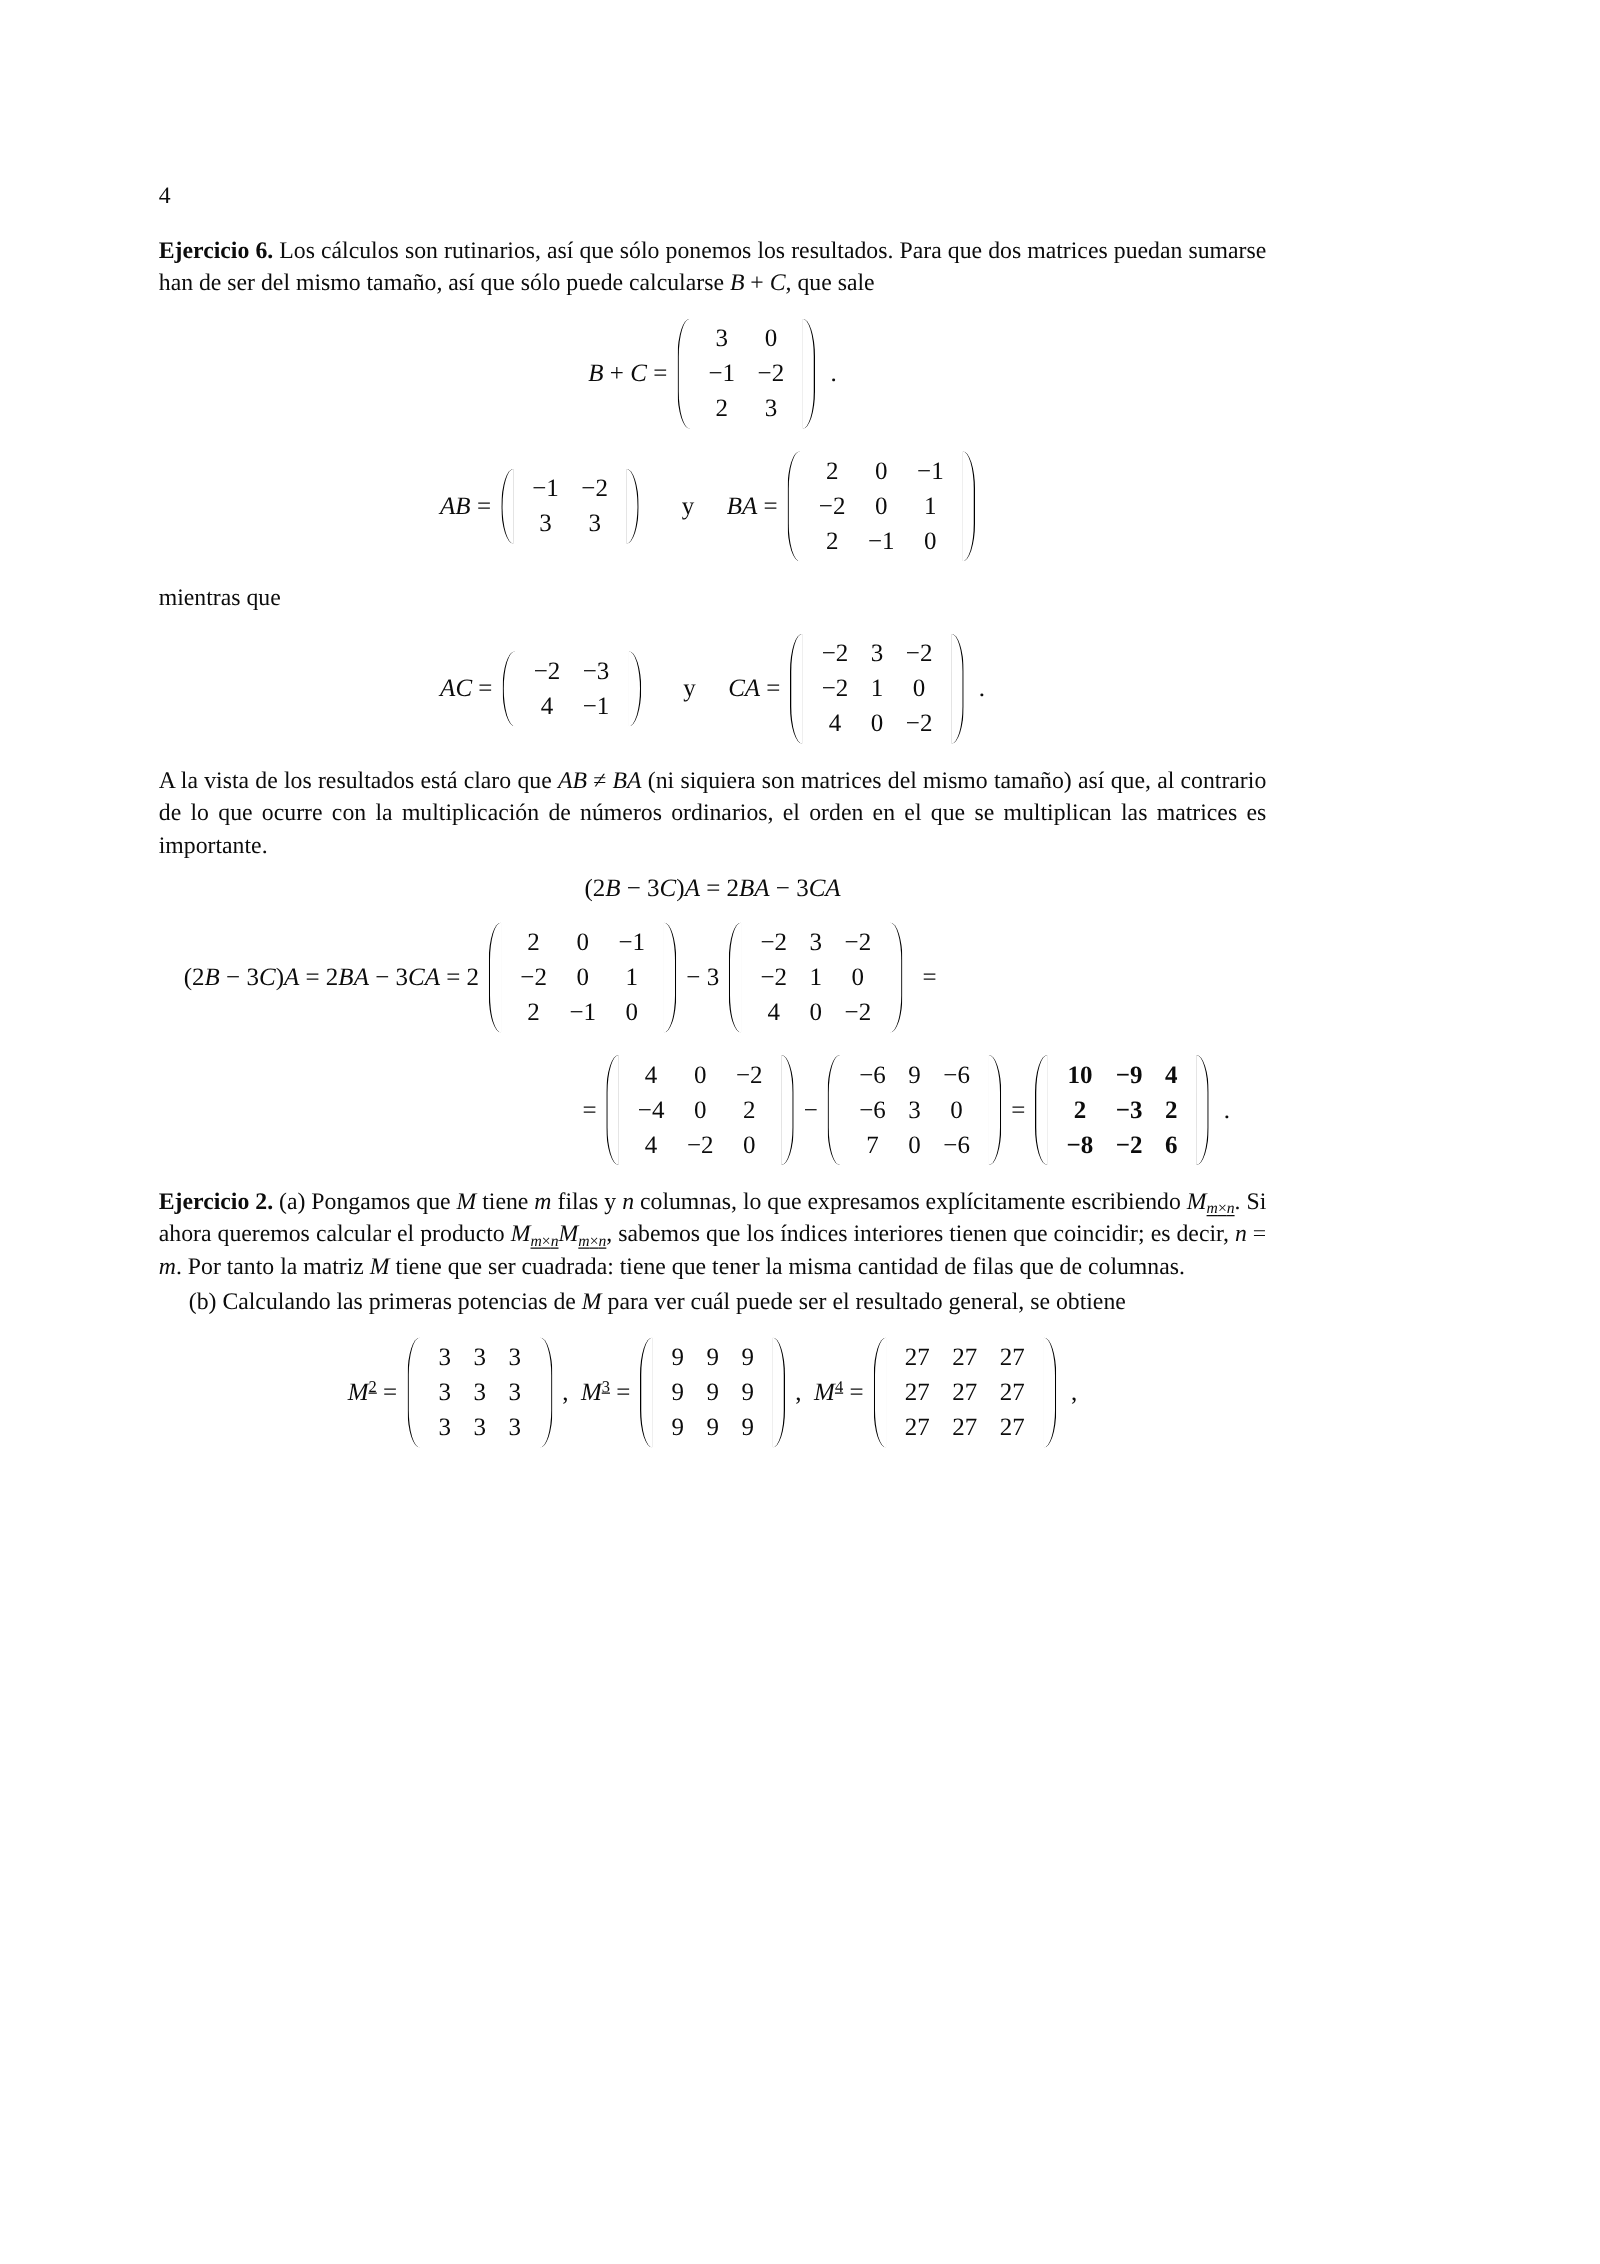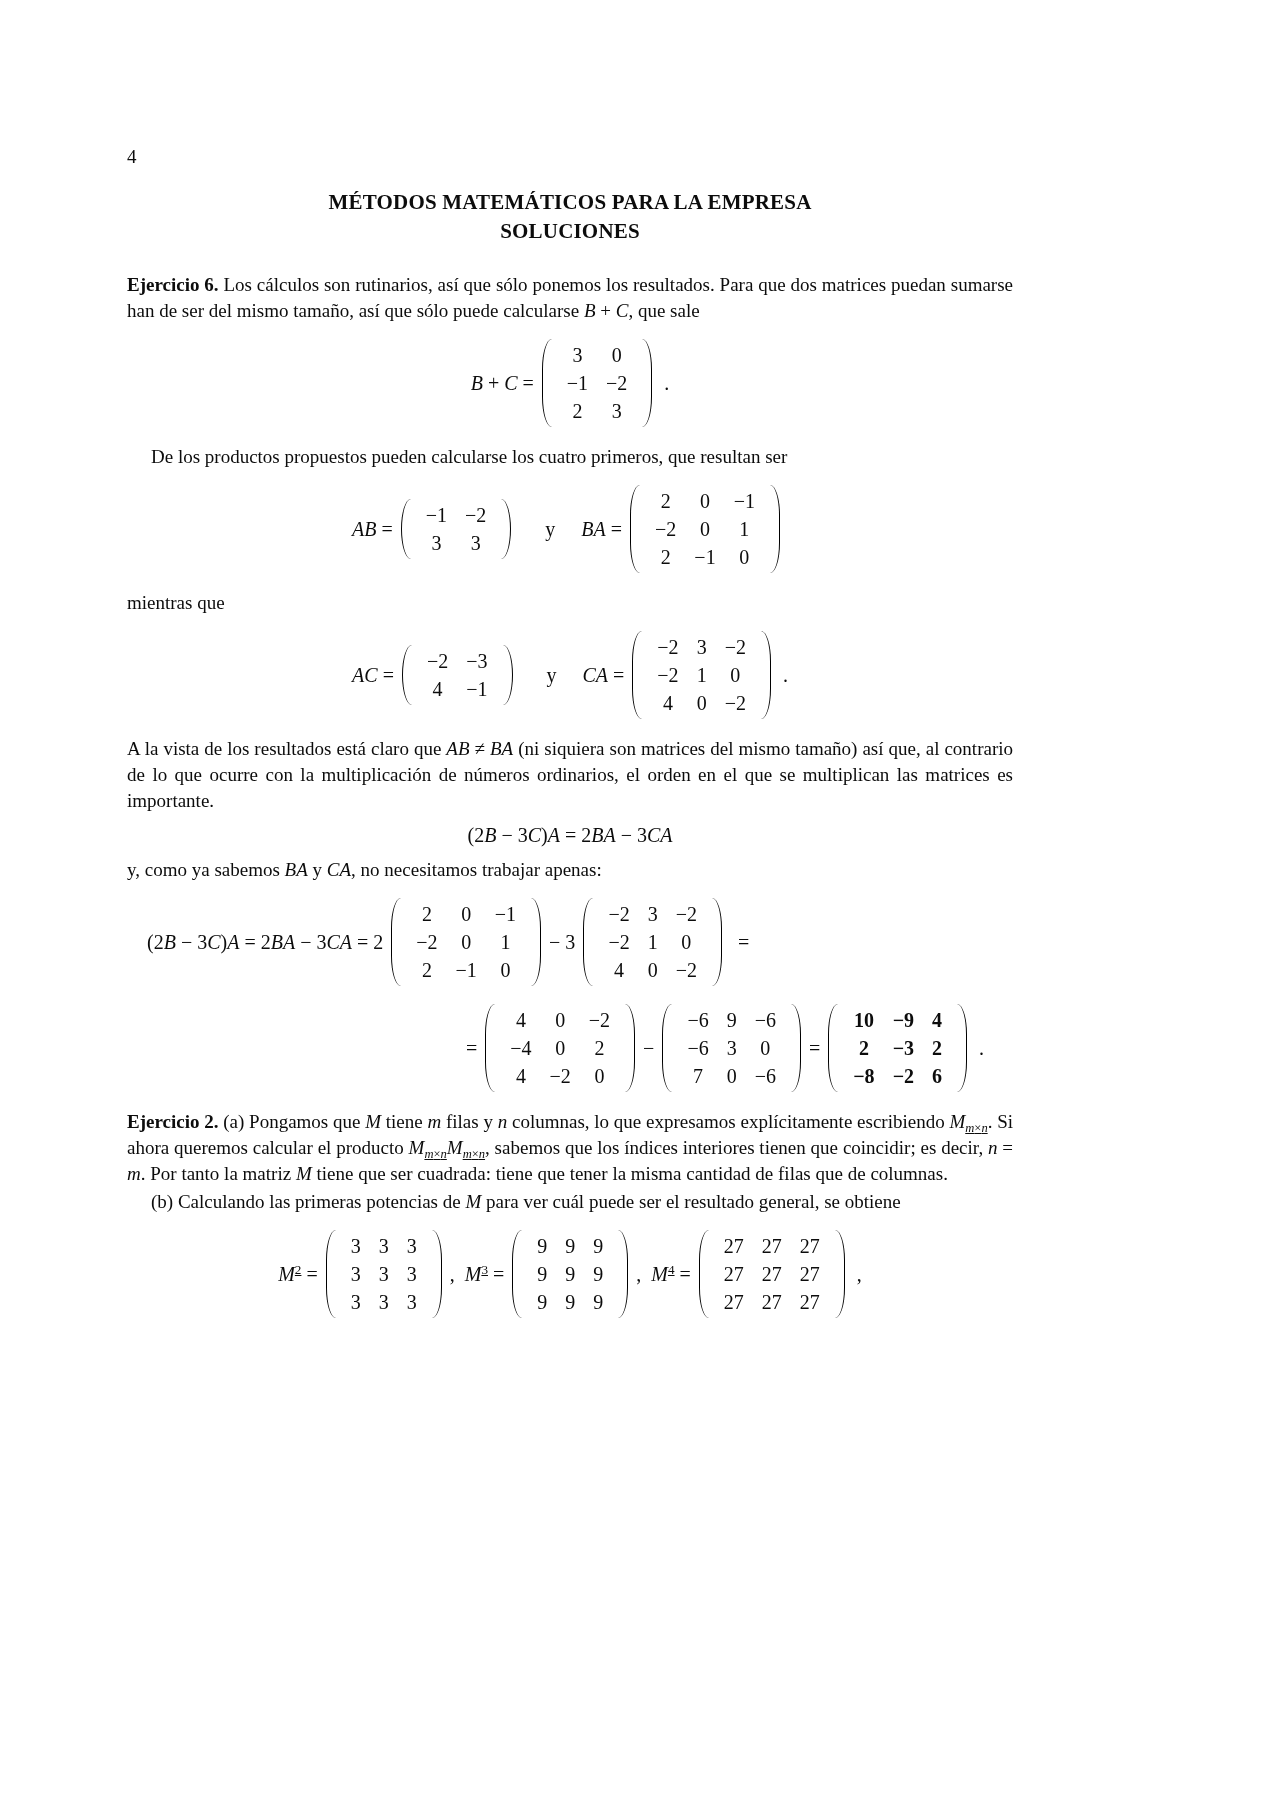--- a/index.html
+++ b/index.html
@@ -43,45 +43,40 @@
   .punct { margin-left:4px; }
 </style>
 </head>
 <body>
 
 <div class="page">
   <div class="content">
 
     <div class="pagenum">4</div>
 
-    <div class="title-block">
-      <div class="title">MÉTODOS MATEMÁTICOS PARA LA EMPRESA</div>
-      <div class="title">SOLUCIONES</div>
-    </div>
 
     <p class="para"><b>Ejercicio 6.</b> Los cálculos son rutinarios, así que sólo ponemos los resultados. Para que dos matrices puedan sumarse han de ser del mismo tamaño, así que sólo puede calcularse <i>B</i> + <i>C</i>, que sale</p>
 
     <div class="eqrow">
       <span class="mtext"><i>B</i> + <i>C</i> =</span>
       <span class="matrix">
         <span class="paren l"></span>
         <span class="mgrid" style="grid-template-columns: repeat(2, auto);">
             <span class="mcell">3</span>
             <span class="mcell">0</span>
             <span class="mcell">−1</span>
             <span class="mcell">−2</span>
             <span class="mcell">2</span>
             <span class="mcell">3</span>
           </span>
         <span class="paren r"></span>
       </span>
       <span class="mtext punct">.</span>
     </div>
 
-    <p class="para indent">De los productos propuestos pueden calcularse los cuatro primeros, que resultan ser</p>
 
     <div class="eqrow">
       <span class="mtext"><i>AB</i> =</span>
       <span class="matrix">
         <span class="paren l"></span>
         <span class="mgrid" style="grid-template-columns: repeat(2, auto);">
             <span class="mcell">−1</span>
             <span class="mcell">−2</span>
             <span class="mcell">3</span>
             <span class="mcell">3</span>
@@ -140,21 +135,20 @@
       </span>
       <span class="mtext punct">.</span>
     </div>
 
     <p class="para">A la vista de los resultados está claro que <i>AB</i> ≠ <i>BA</i> (ni siquiera son matrices del mismo tamaño) así que, al contrario de lo que ocurre con la multiplicación de números ordinarios, el orden en el que se multiplican las matrices es importante.</p>
 
     <div class="eqrow tight">
       <span class="mtext">(2<i>B</i> − 3<i>C</i>)<i>A</i> = 2<i>BA</i> − 3<i>CA</i></span>
     </div>
 
-    <p class="para">y, como ya sabemos <i>BA</i> y <i>CA</i>, no necesitamos trabajar apenas:</p>
 
     <div class="eqrow left">
       <span class="mtext">(2<i>B</i> − 3<i>C</i>)<i>A</i> = 2<i>BA</i> − 3<i>CA</i> = 2</span>
       <span class="matrix">
         <span class="paren l"></span>
         <span class="mgrid" style="grid-template-columns: repeat(3, auto);">
             <span class="mcell">2</span>
             <span class="mcell">0</span>
             <span class="mcell">−1</span>
             <span class="mcell">−2</span>

